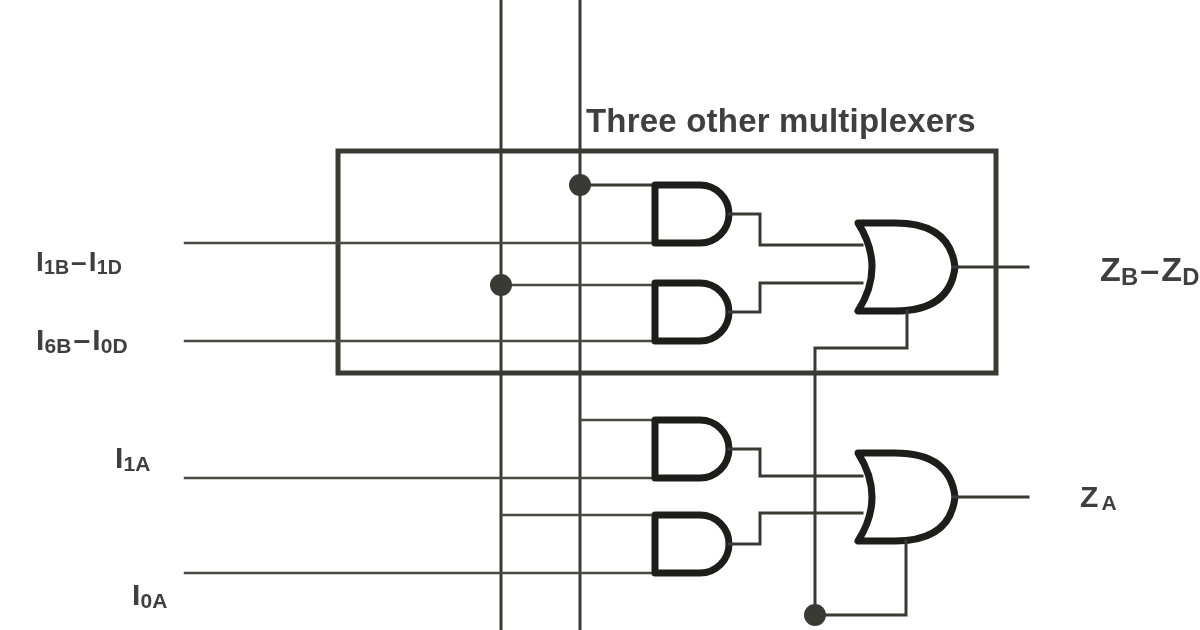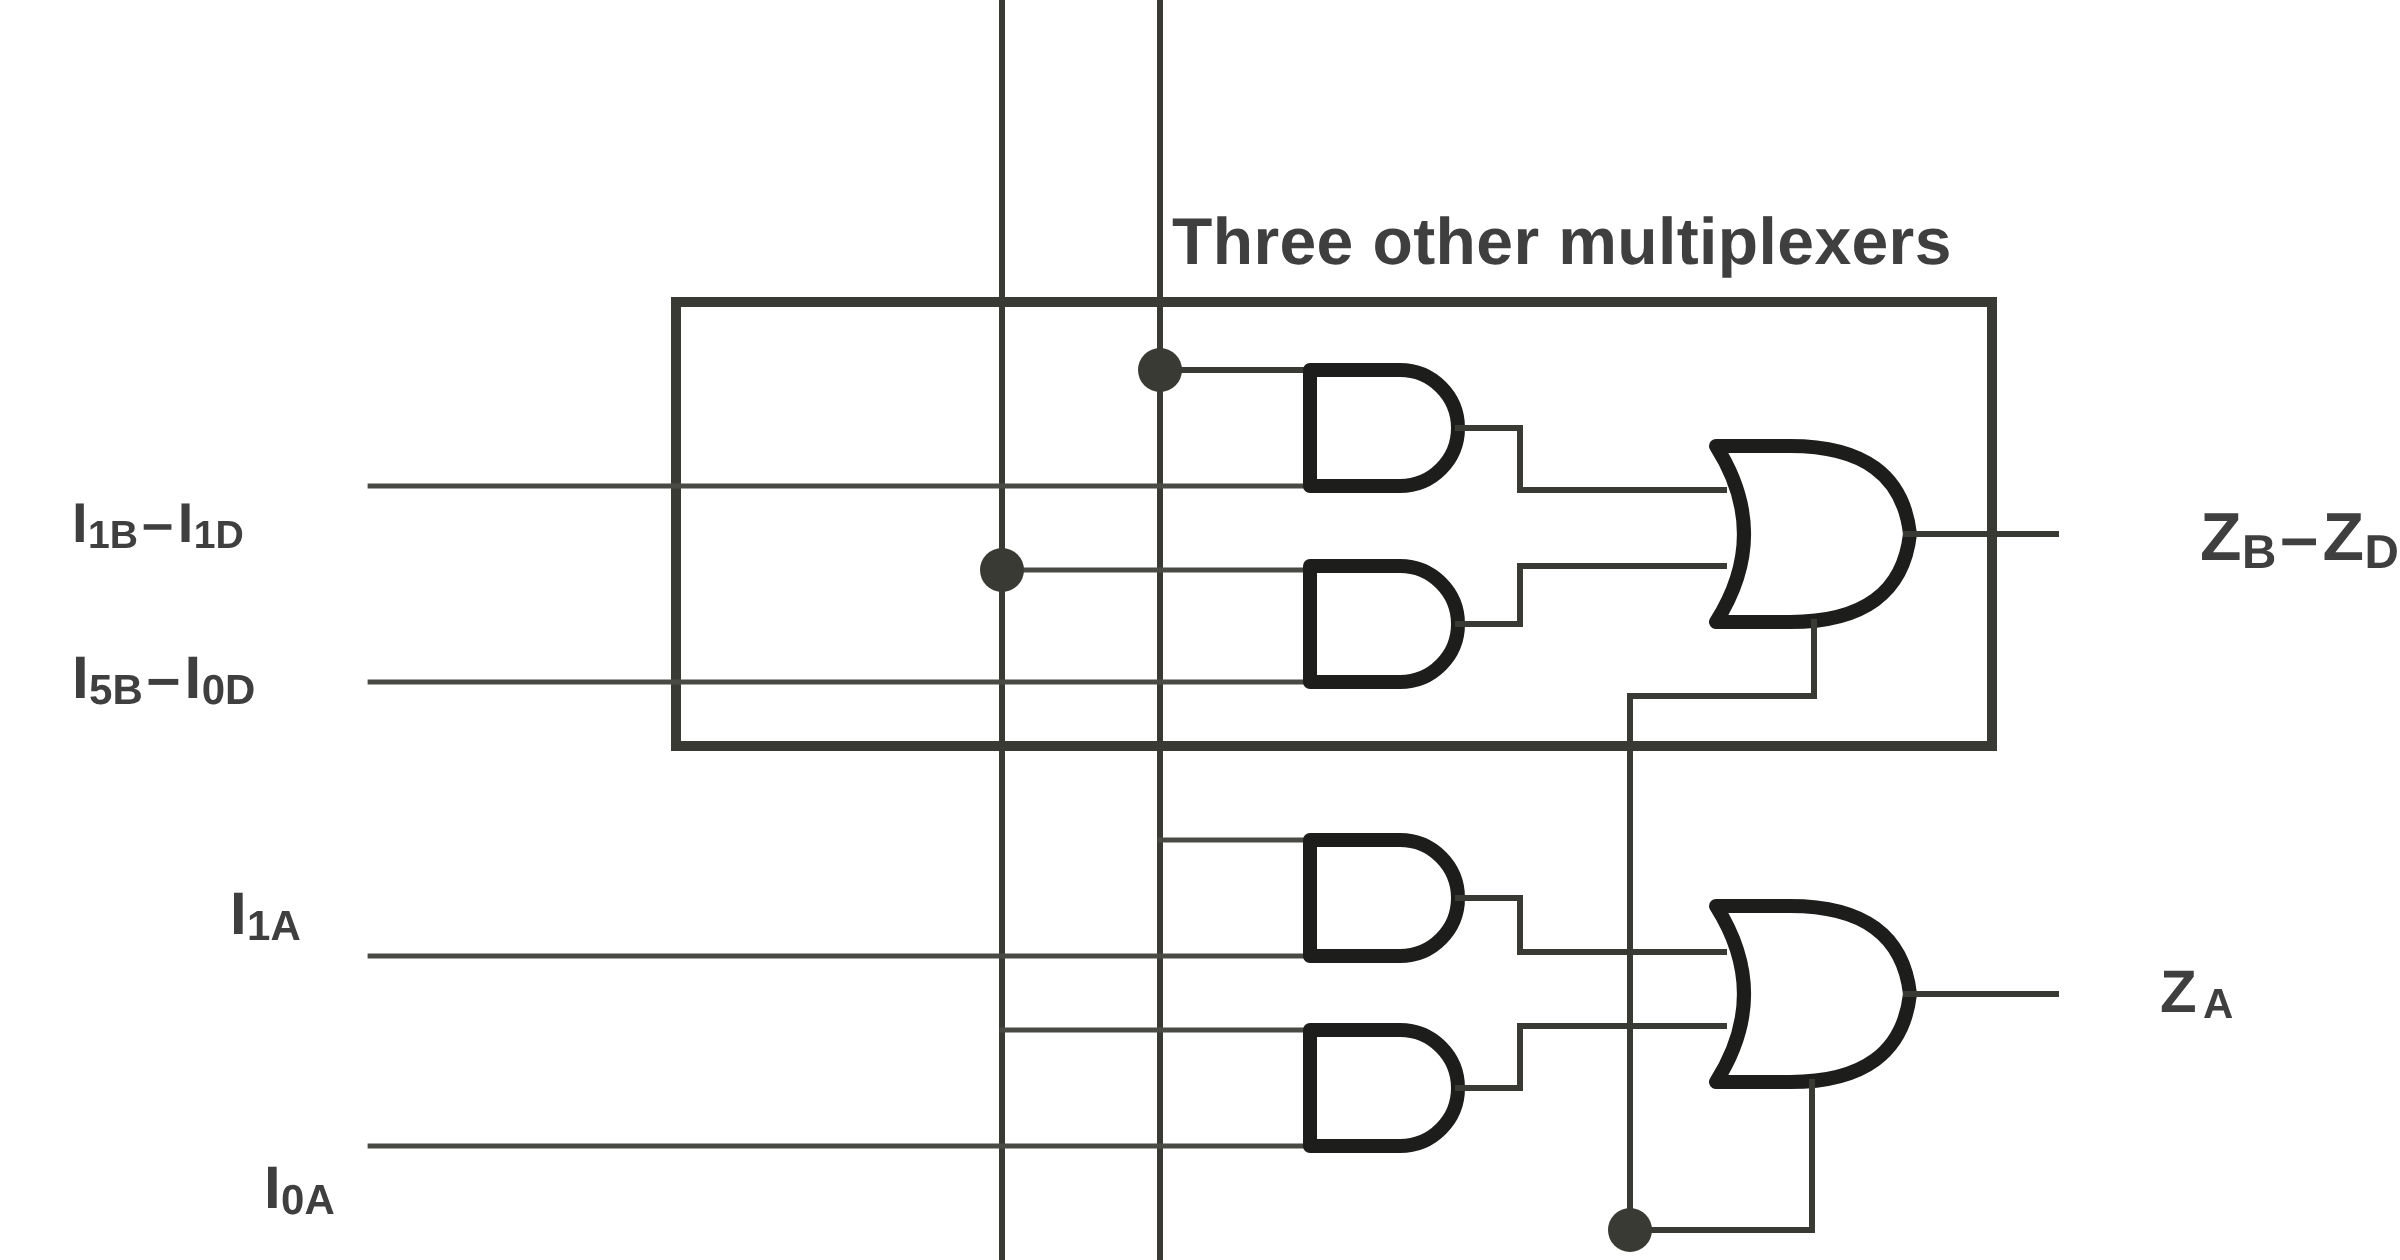--- a/index.html
+++ b/index.html
@@ -157,21 +157,21 @@
 
   </svg>
 
   <div class="label" id="label-title">Three other multiplexers</div>
 
   <div class="label" id="label-i1bd">
     <span>I</span><span class="sub">1B</span><span class="dash">–</span><span>I</span><span class="sub">1D</span>
   </div>
 
   <div class="label" id="label-i0bd">
-    <span>I</span><span class="sub">5B</span><span class="dash">–</span><span>I</span><span class="sub">0D</span>
+    <span>I</span><span class="sub">6B</span><span class="dash">–</span><span>I</span><span class="sub">0D</span>
   </div>
 
   <div class="label" id="label-i1a">
     <span>I</span><span class="sub">1A</span>
   </div>
 
   <div class="label" id="label-i0a">
     <span>I</span><span class="sub">0A</span>
   </div>
 

